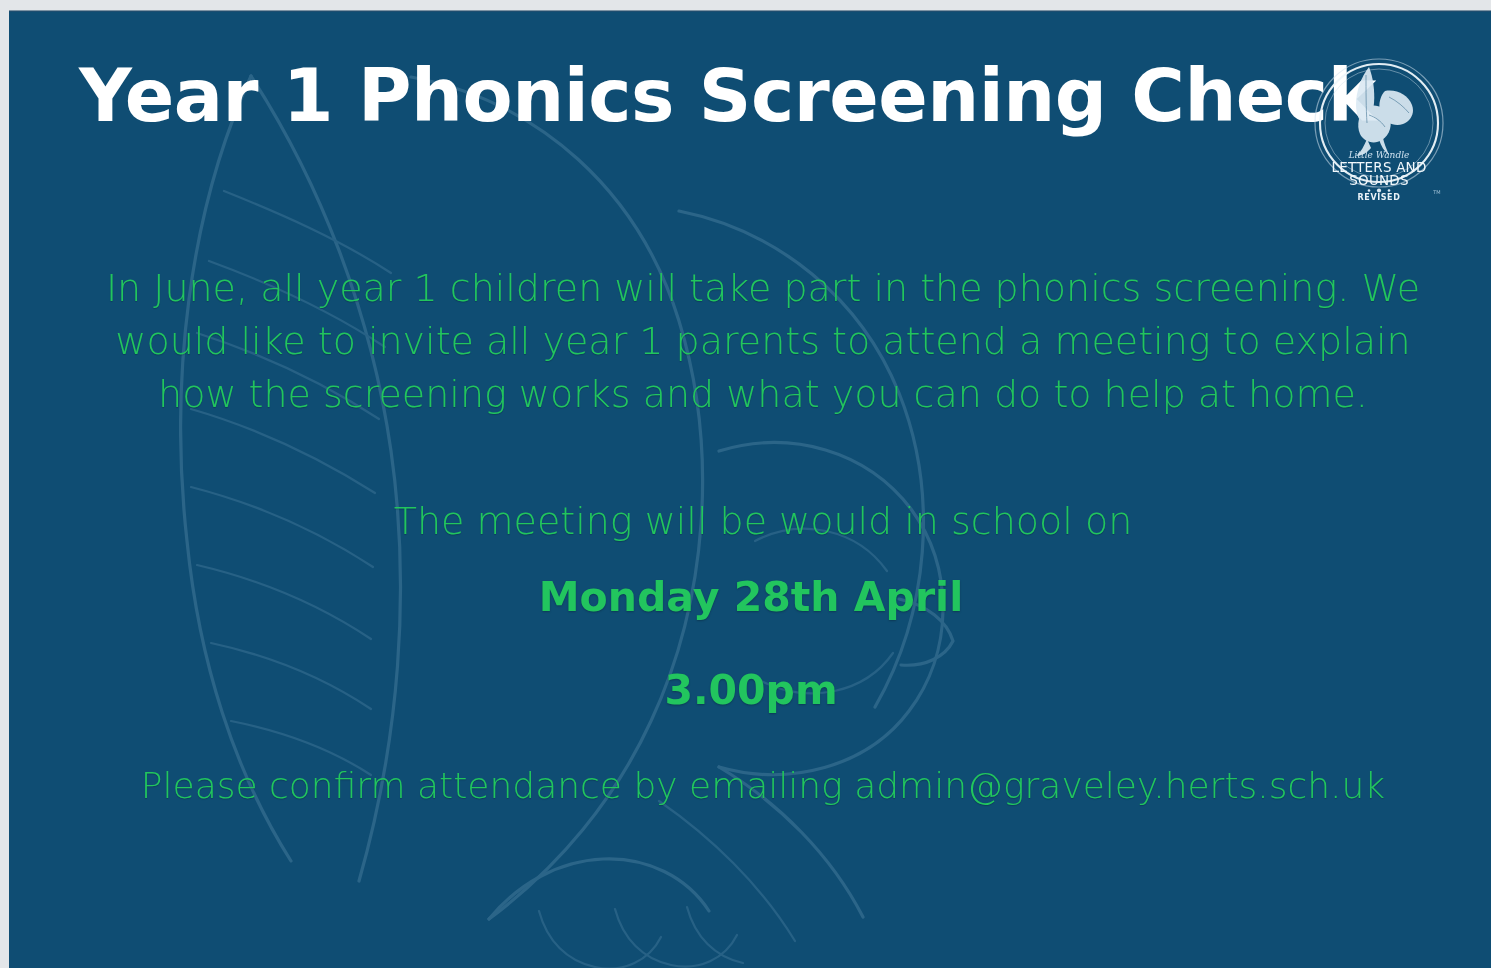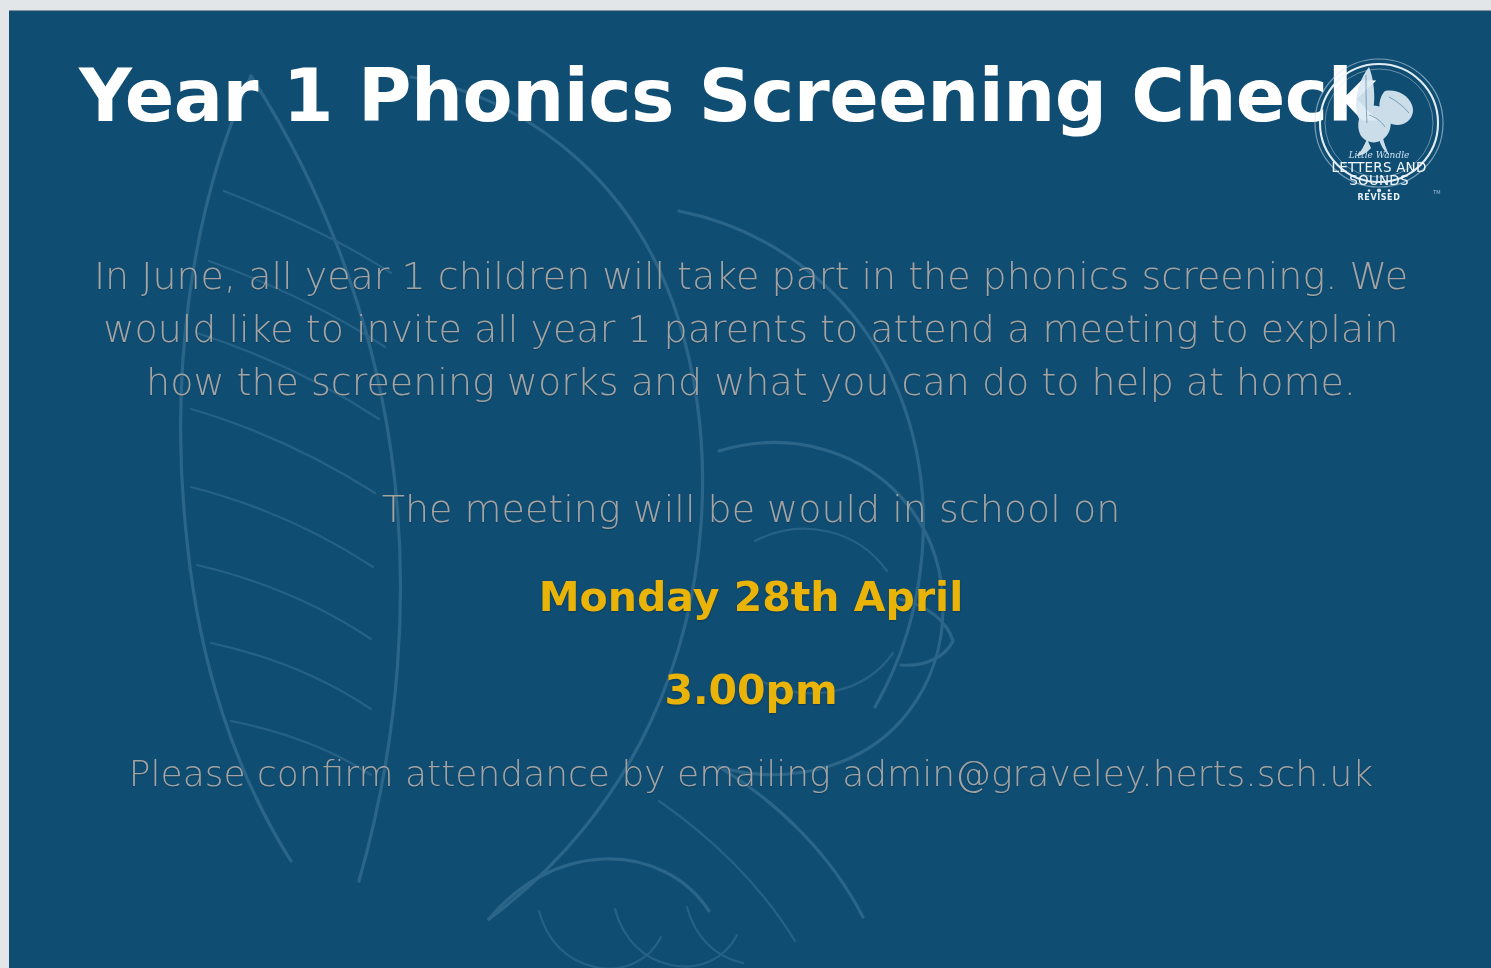--- a/index.html
+++ b/index.html
@@ -91,22 +91,22 @@
     top: 40px;
     width: 136px;
     height: 150px;
     z-index: 3;
   }
   #logo svg { display: block; width: 100%; height: 100%; }
 
   
   .para {
     position: absolute;
-    margin: 0;
-    color: #a3a3a3;
+    margin: 12px;
+    color: #22c55e;
     font-family: "DejaVu Sans", sans-serif;
     font-weight: 300;
     text-align: center;
     text-shadow: 0 1px 1px rgba(0,0,0,.20);
   }
 
   #intro {
     left: 58px;
     top: 239px;
     width: 1368px;
@@ -129,21 +129,21 @@
     font-size: 36px;
     line-height: 1.40;
   }
 
   .highlight {
     position: absolute;
     margin: 0;
     width: 1368px;
     left: 58px;
     text-align: center;
-    color: #eab308;
+    color: #22c55e;
     font-family: "DejaVu Sans", sans-serif;
     font-weight: bold;
     font-size: 41px;
     line-height: 1.2;
     text-shadow: 0 1px 2px rgba(0,0,0,.25);
   }
   #date-line { top: 562px; }
   #time-line { top: 655px; }
 </style>
 </head>

